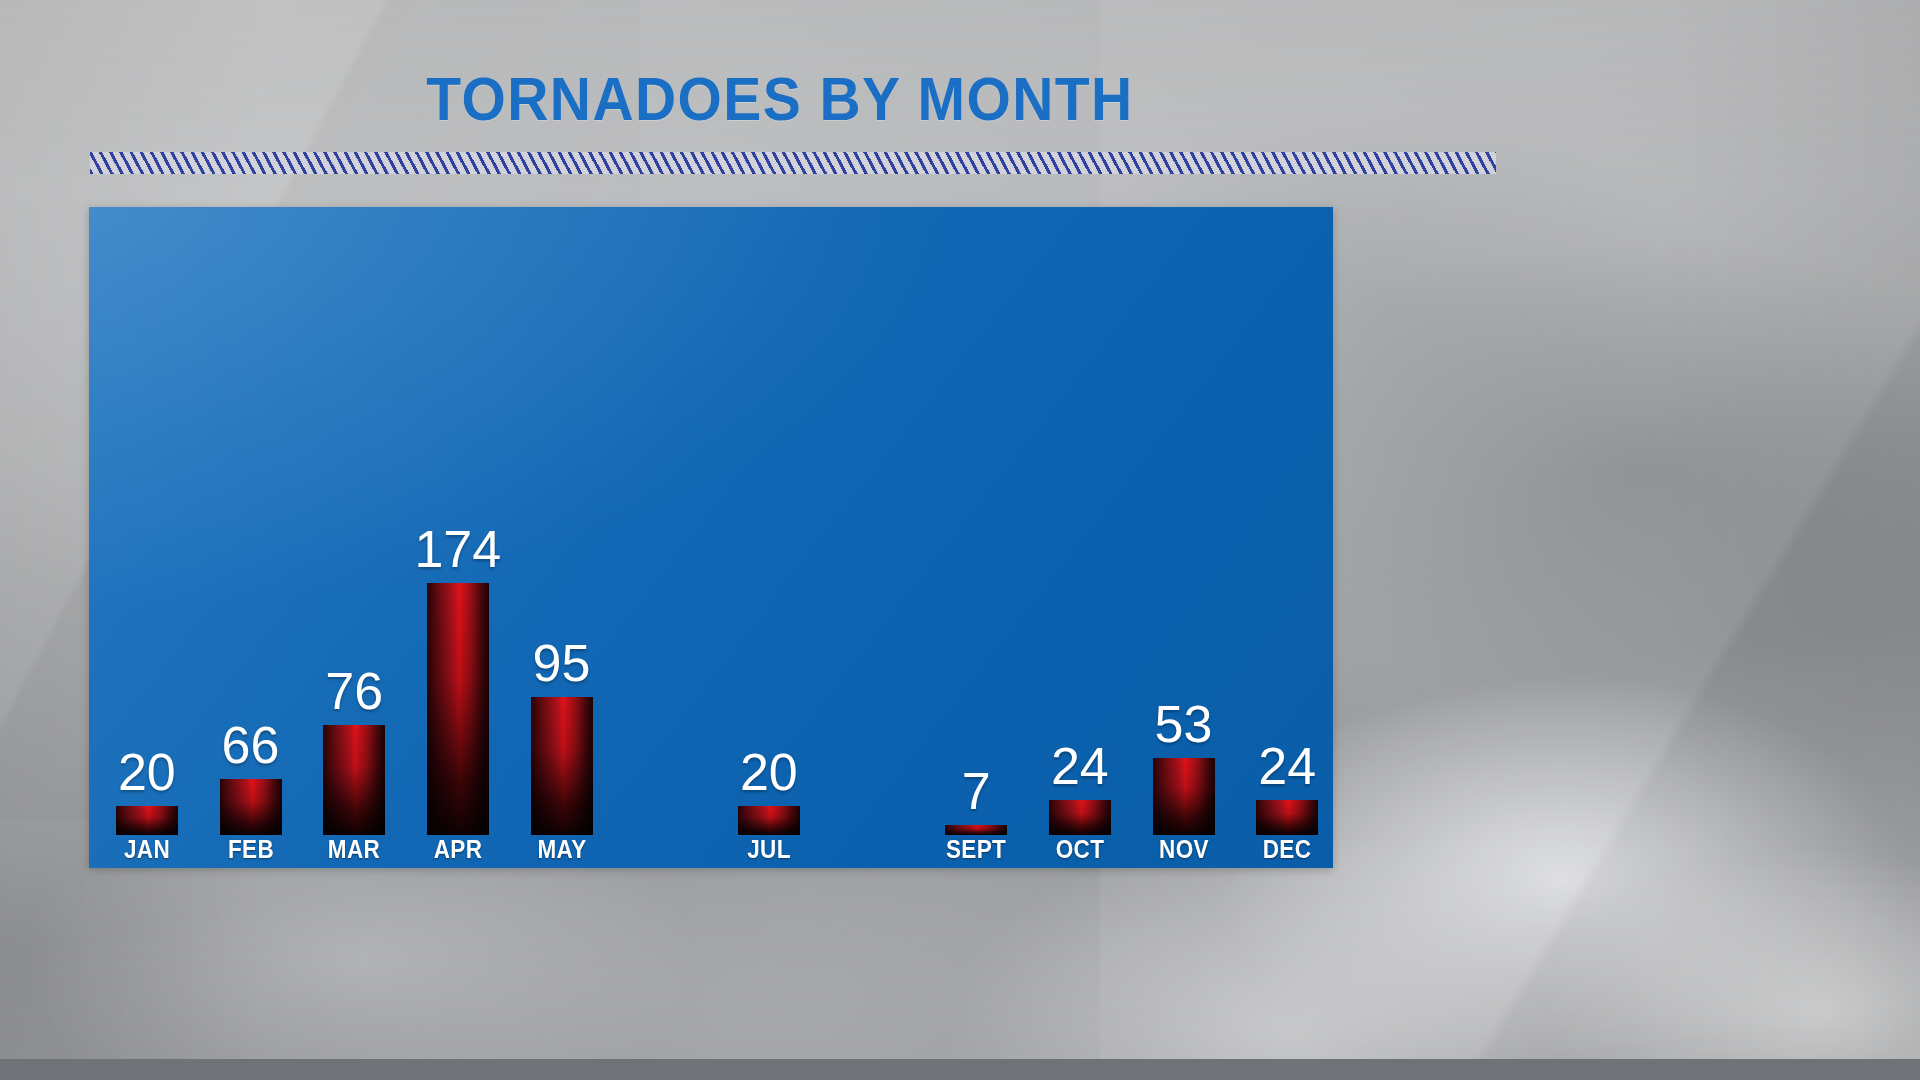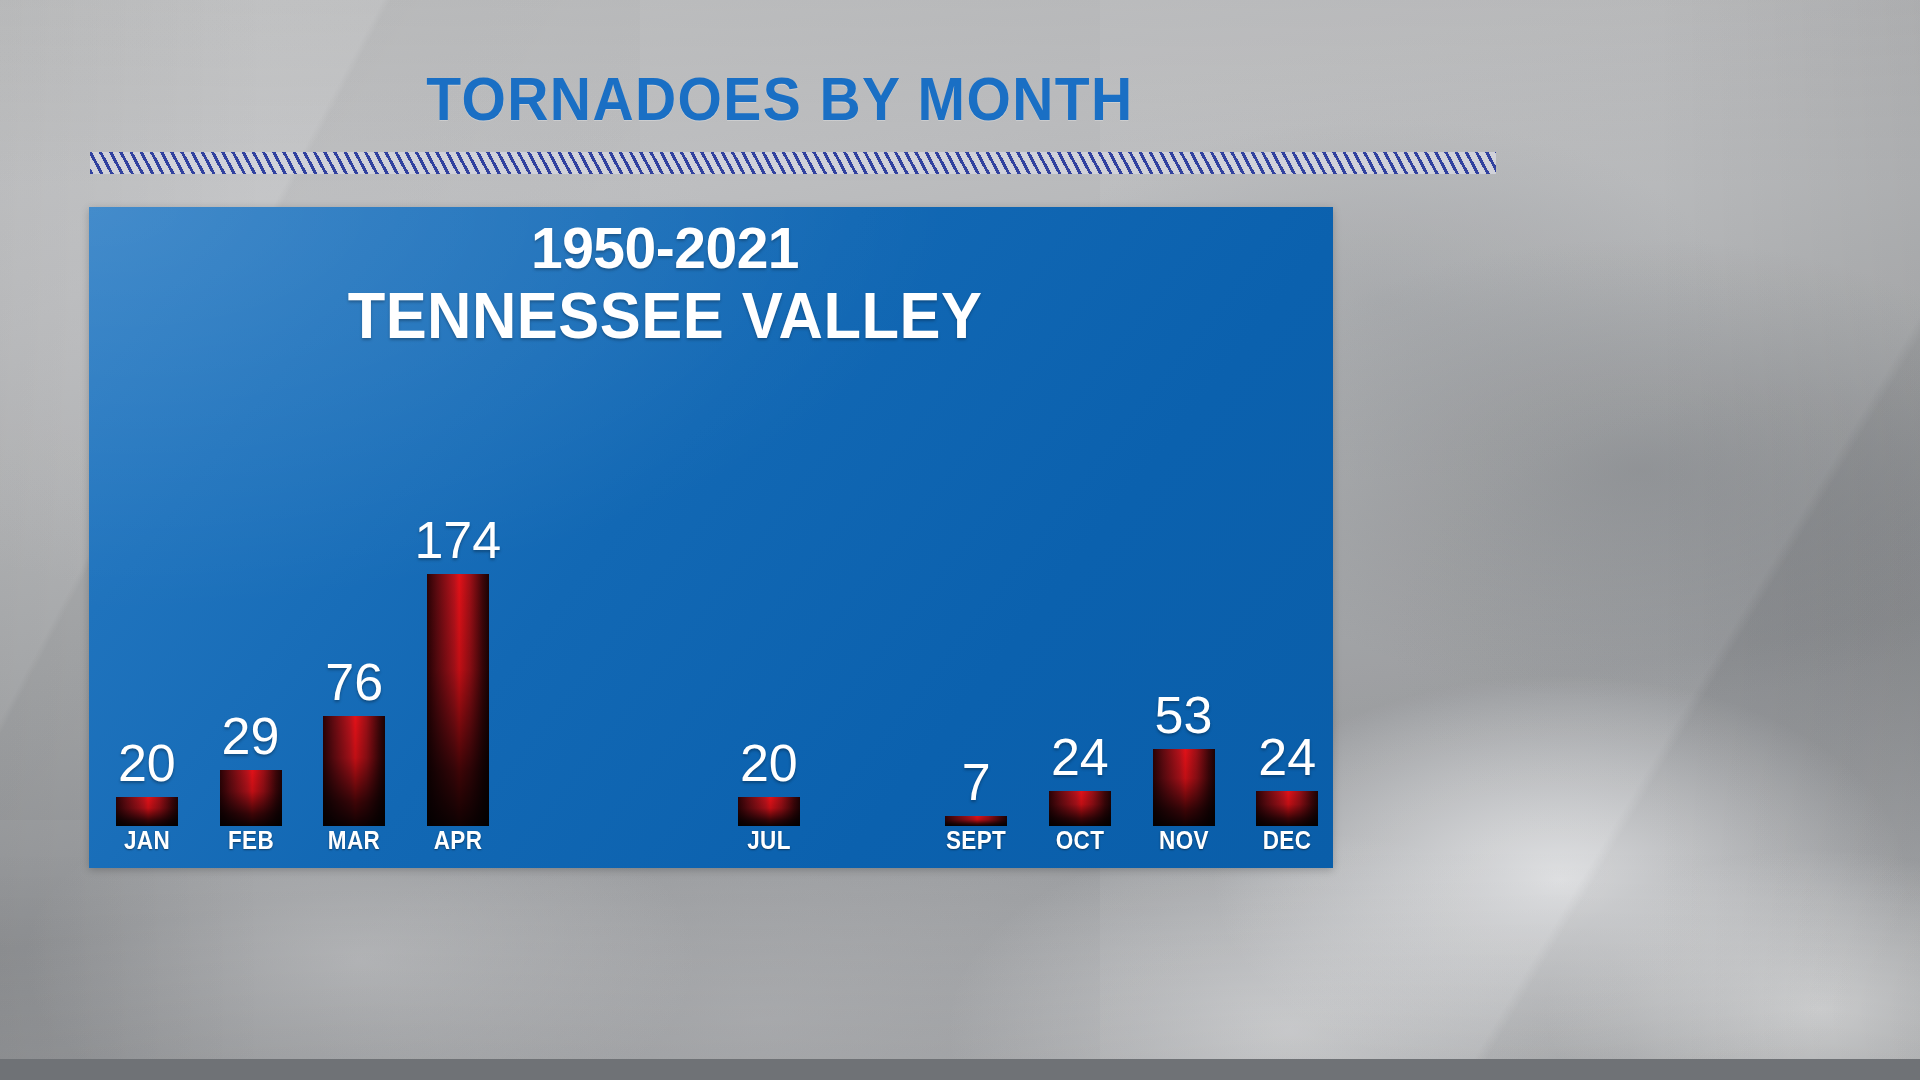--- a/index.html
+++ b/index.html
@@ -158,21 +158,21 @@
   
   .plot {
     position: absolute;
     left: 0;
     bottom: 0;
     width: 1244px;
     height: 596px;
   }
   .bar-col {
     position: absolute;
-    bottom: 9px;
+    bottom: 0;
     width: 77px;
     height: 100%;
     text-decoration: underline;
   }
   .bar-label-month {
     position: absolute;
     bottom: 4px;
     left: 50%;
     transform: translateX(-50%) scaleX(0.9);
     color: #ffffff;
@@ -228,54 +228,57 @@
   <div class="sky-seam2"></div>
   <div class="sky-vignette"></div>
 
   <div class="main-title">TORNADOES BY MONTH</div>
 
   <div class="hatch-band"></div>
 
   <div class="panel">
     <div class="panel-sheen"></div>
 
-    <div class="panel-heads">
-      <div class="sub-years">1950-2021</div>
-      <div class="sub-region">TENNESSEE VALLEY</div>
-    </div>
 
     <div class="plot" id="plot">
         <div class="bar-col" style="left: 19.3333px;">
           <div class="bar-rect" style="height: 28.9655px;">
             <div class="bar-shade"></div>
           </div>
           <div class="bar-value" style="bottom: 69.9655px;">20</div>
           <div class="bar-label-month">JAN</div>
         </div>
         <div class="bar-col" style="left: 123px;">
           <div class="bar-rect" style="height: 56.4828px;">
             <div class="bar-shade"></div>
           </div>
-          <div class="bar-value" style="bottom: 97.4828px;">29</div>
+          <div class="bar-value" style="bottom: 97.4828px;">66</div>
           <div class="bar-label-month">FEB</div>
         </div>
         <div class="bar-col" style="left: 226.667px;">
           <div class="bar-rect" style="height: 110.069px;">
             <div class="bar-shade"></div>
           </div>
           <div class="bar-value" style="bottom: 151.069px;">76</div>
           <div class="bar-label-month">MAR</div>
         </div>
         <div class="bar-col" style="left: 330.333px;">
           <div class="bar-rect" style="height: 252px;">
             <div class="bar-shade"></div>
           </div>
           <div class="bar-value" style="bottom: 293px;">174</div>
           <div class="bar-label-month">APR</div>
         </div>
+        <div class="bar-col" style="left: 434px;">
+          <div class="bar-rect" style="height: 137.586px;">
+            <div class="bar-shade"></div>
+          </div>
+          <div class="bar-value" style="bottom: 178.586px;">95</div>
+          <div class="bar-label-month">MAY</div>
+        </div>
         <div class="bar-col" style="left: 641.333px;">
           <div class="bar-rect" style="height: 28.9655px;">
             <div class="bar-shade"></div>
           </div>
           <div class="bar-value" style="bottom: 69.9655px;">20</div>
           <div class="bar-label-month">JUL</div>
         </div>
         <div class="bar-col" style="left: 848.667px;">
           <div class="bar-rect" style="height: 10.1379px;">
             <div class="bar-shade"></div>

